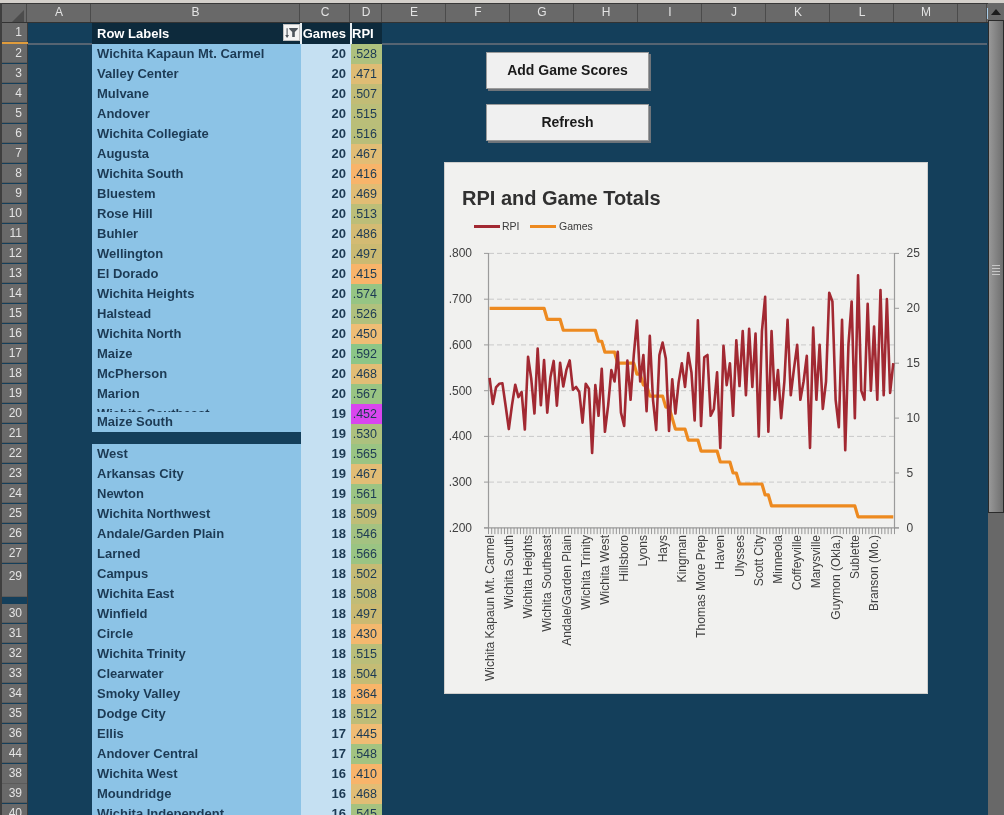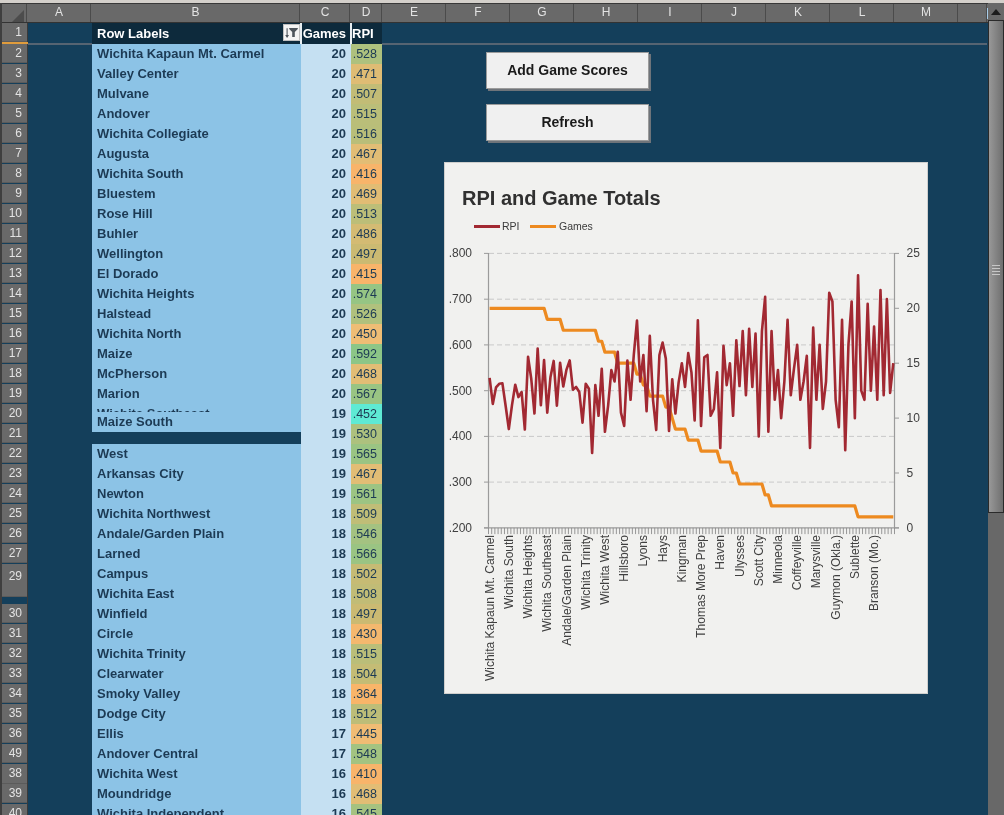--- a/index.html
+++ b/index.html
@@ -78,21 +78,21 @@
 <div class="rh" style="top:544px;height:19px">27</div>
 <div class="rh" style="top:564px;height:19px">28</div>
 <div class="rh" style="top:567px;height:30px">29</div>
 <div class="rh" style="top:604px;height:19px">30</div>
 <div class="rh" style="top:624px;height:19px">31</div>
 <div class="rh" style="top:644px;height:19px">32</div>
 <div class="rh" style="top:664px;height:19px">33</div>
 <div class="rh" style="top:684px;height:19px">34</div>
 <div class="rh" style="top:704px;height:19px">35</div>
 <div class="rh" style="top:724px;height:19px">36</div>
-<div class="rh" style="top:744px;height:19px">49</div>
+<div class="rh" style="top:744px;height:19px">44</div>
 <div class="rh" style="top:764px;height:20px">38</div>
 <div class="rh" style="top:784px;height:19px">39</div>
 <div class="rh" style="top:804px;height:19px">40</div>
 <div class="abs" style="left:26.5px;top:23px;width:1.5px;height:792px;background:#3a3a3a"></div>
 
 <div class="abs" style="left:2px;top:42px;width:26px;height:2px;background:#e09c3c"></div>
 
 <div class="abs" style="left:28px;top:43px;width:959px;height:1.5px;background:#566472"></div>
 
 <div class="abs" style="left:92px;top:23px;width:290px;height:21px;background:#0d2a3c"></div>
@@ -159,21 +159,21 @@
 <div class="cc" style="top:344px">20</div>
 <div class="cd" style="top:344px;background:#8cc687">.592</div>
 <div class="cb" style="top:364px">McPherson</div>
 <div class="cc" style="top:364px">20</div>
 <div class="cd" style="top:364px;background:#e2bd75">.468</div>
 <div class="cb" style="top:384px">Marion</div>
 <div class="cc" style="top:384px">20</div>
 <div class="cd" style="top:384px;background:#99c483">.567</div>
 <div class="cb" style="top:404px">Wichita Southeast</div>
 <div class="cc" style="top:404px">19</div>
-<div class="cd" style="top:404px;background:#5eead4">.452</div>
+<div class="cd" style="top:404px;background:#d946ef">.452</div>
 <div class="cb" style="top:412px">Maize South</div>
 <div class="cc" style="top:424px">19</div>
 <div class="cd" style="top:424px;background:#adc17e">.530</div>
 <div class="cb" style="top:444px">West</div>
 <div class="cc" style="top:444px">19</div>
 <div class="cd" style="top:444px;background:#9ac483">.565</div>
 <div class="cb" style="top:464px">Arkansas City</div>
 <div class="cc" style="top:464px">19</div>
 <div class="cd" style="top:464px;background:#e2bd75">.467</div>
 <div class="cb" style="top:484px">Newton</div>

